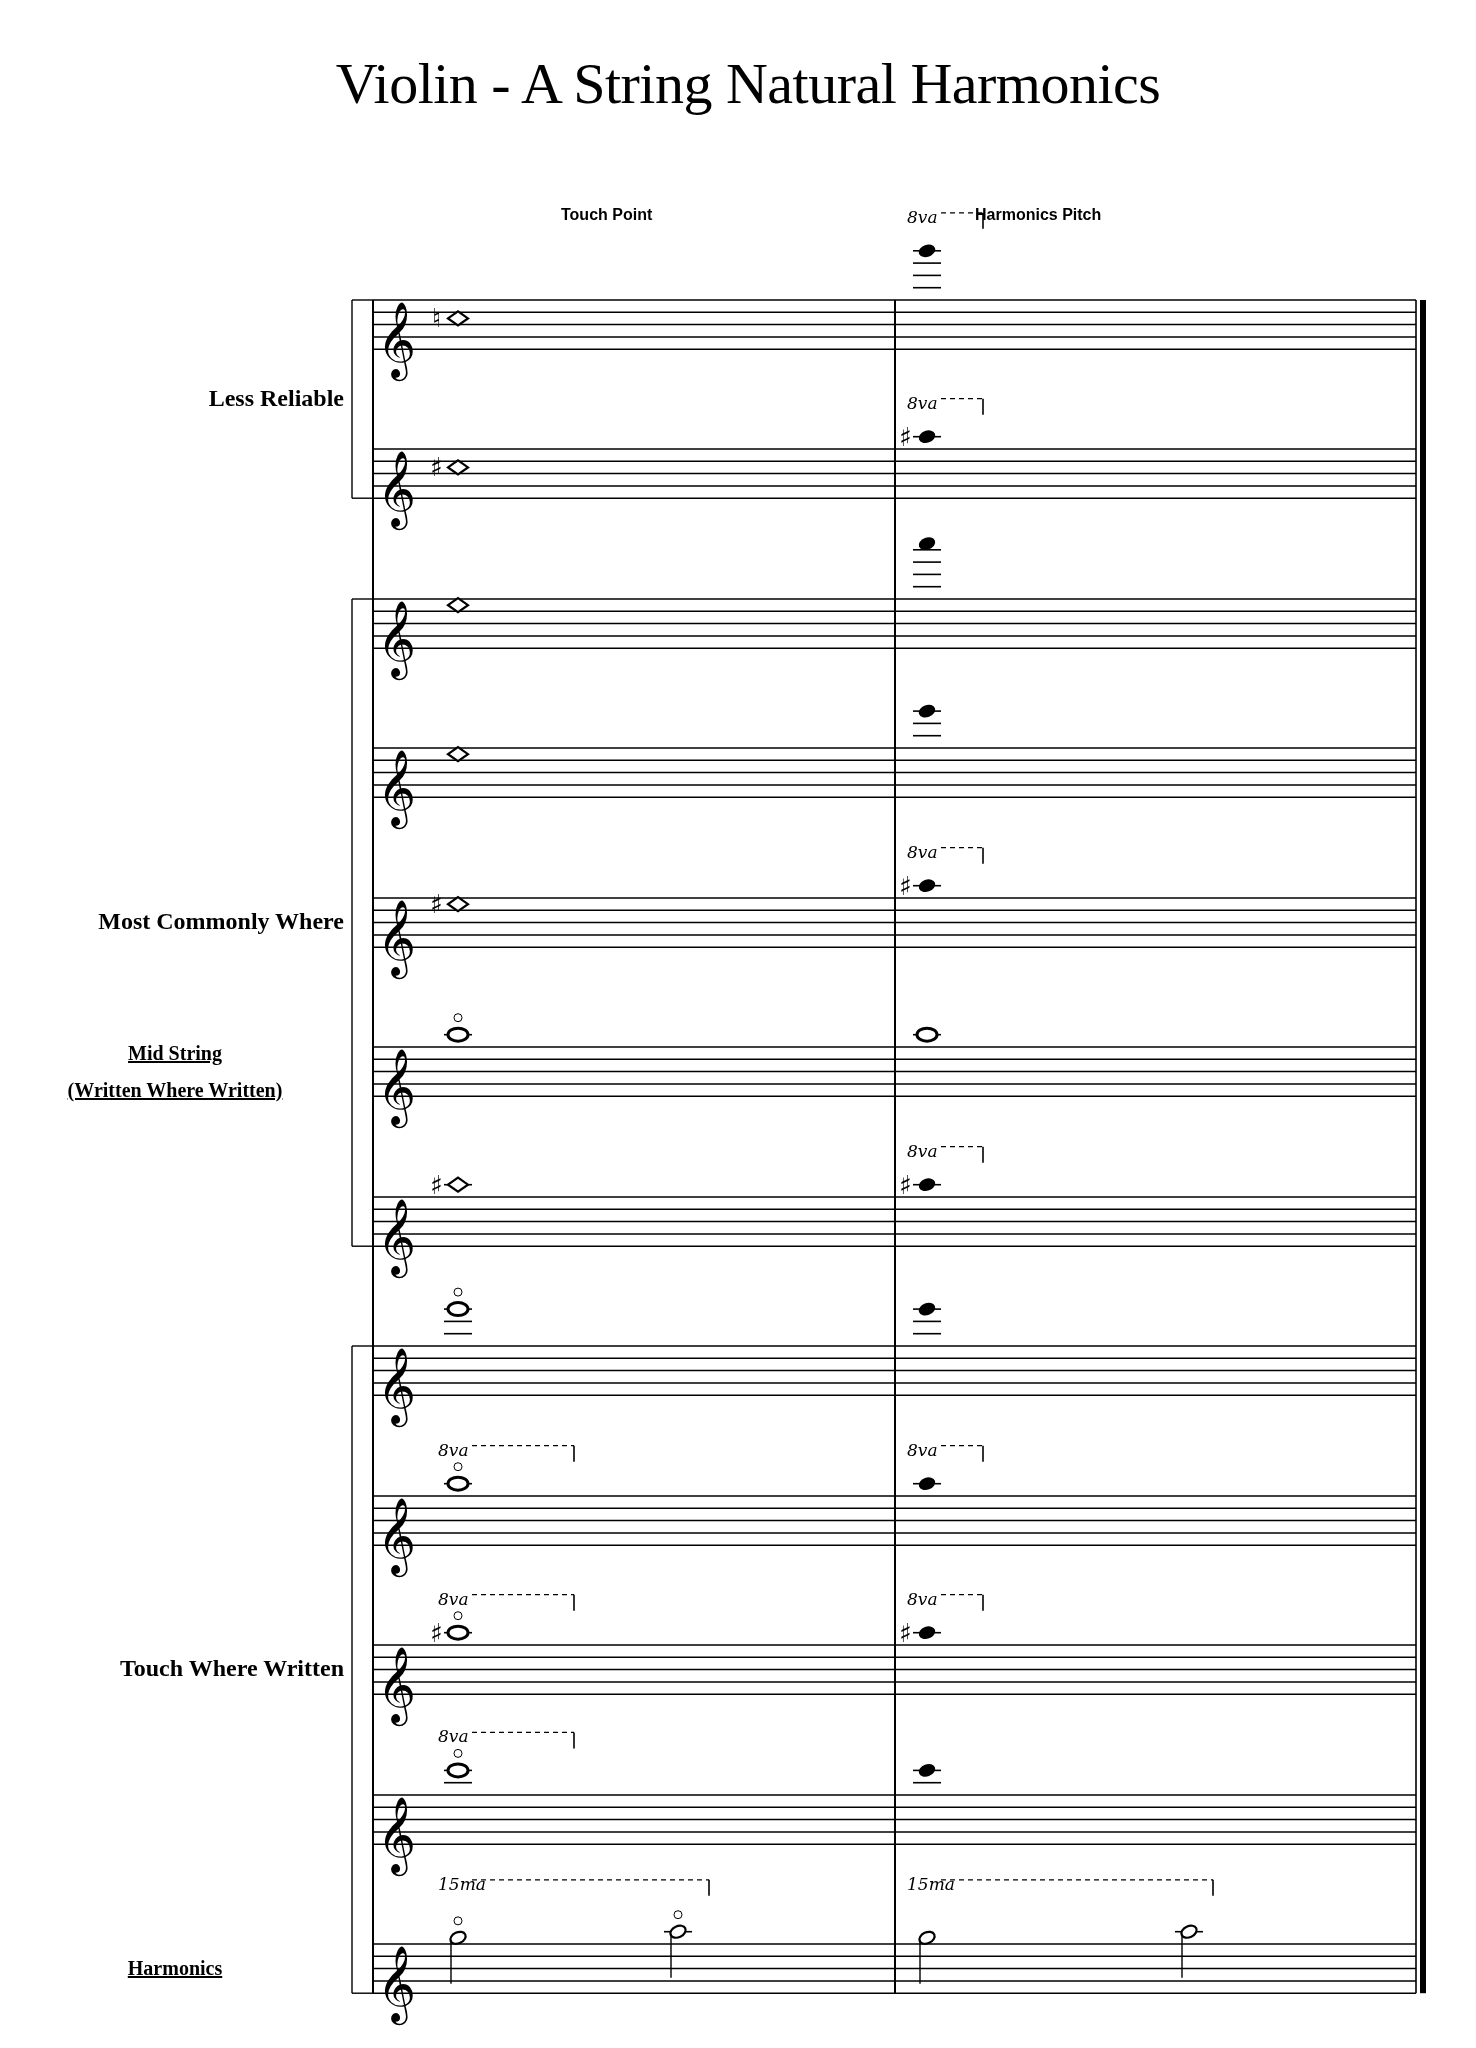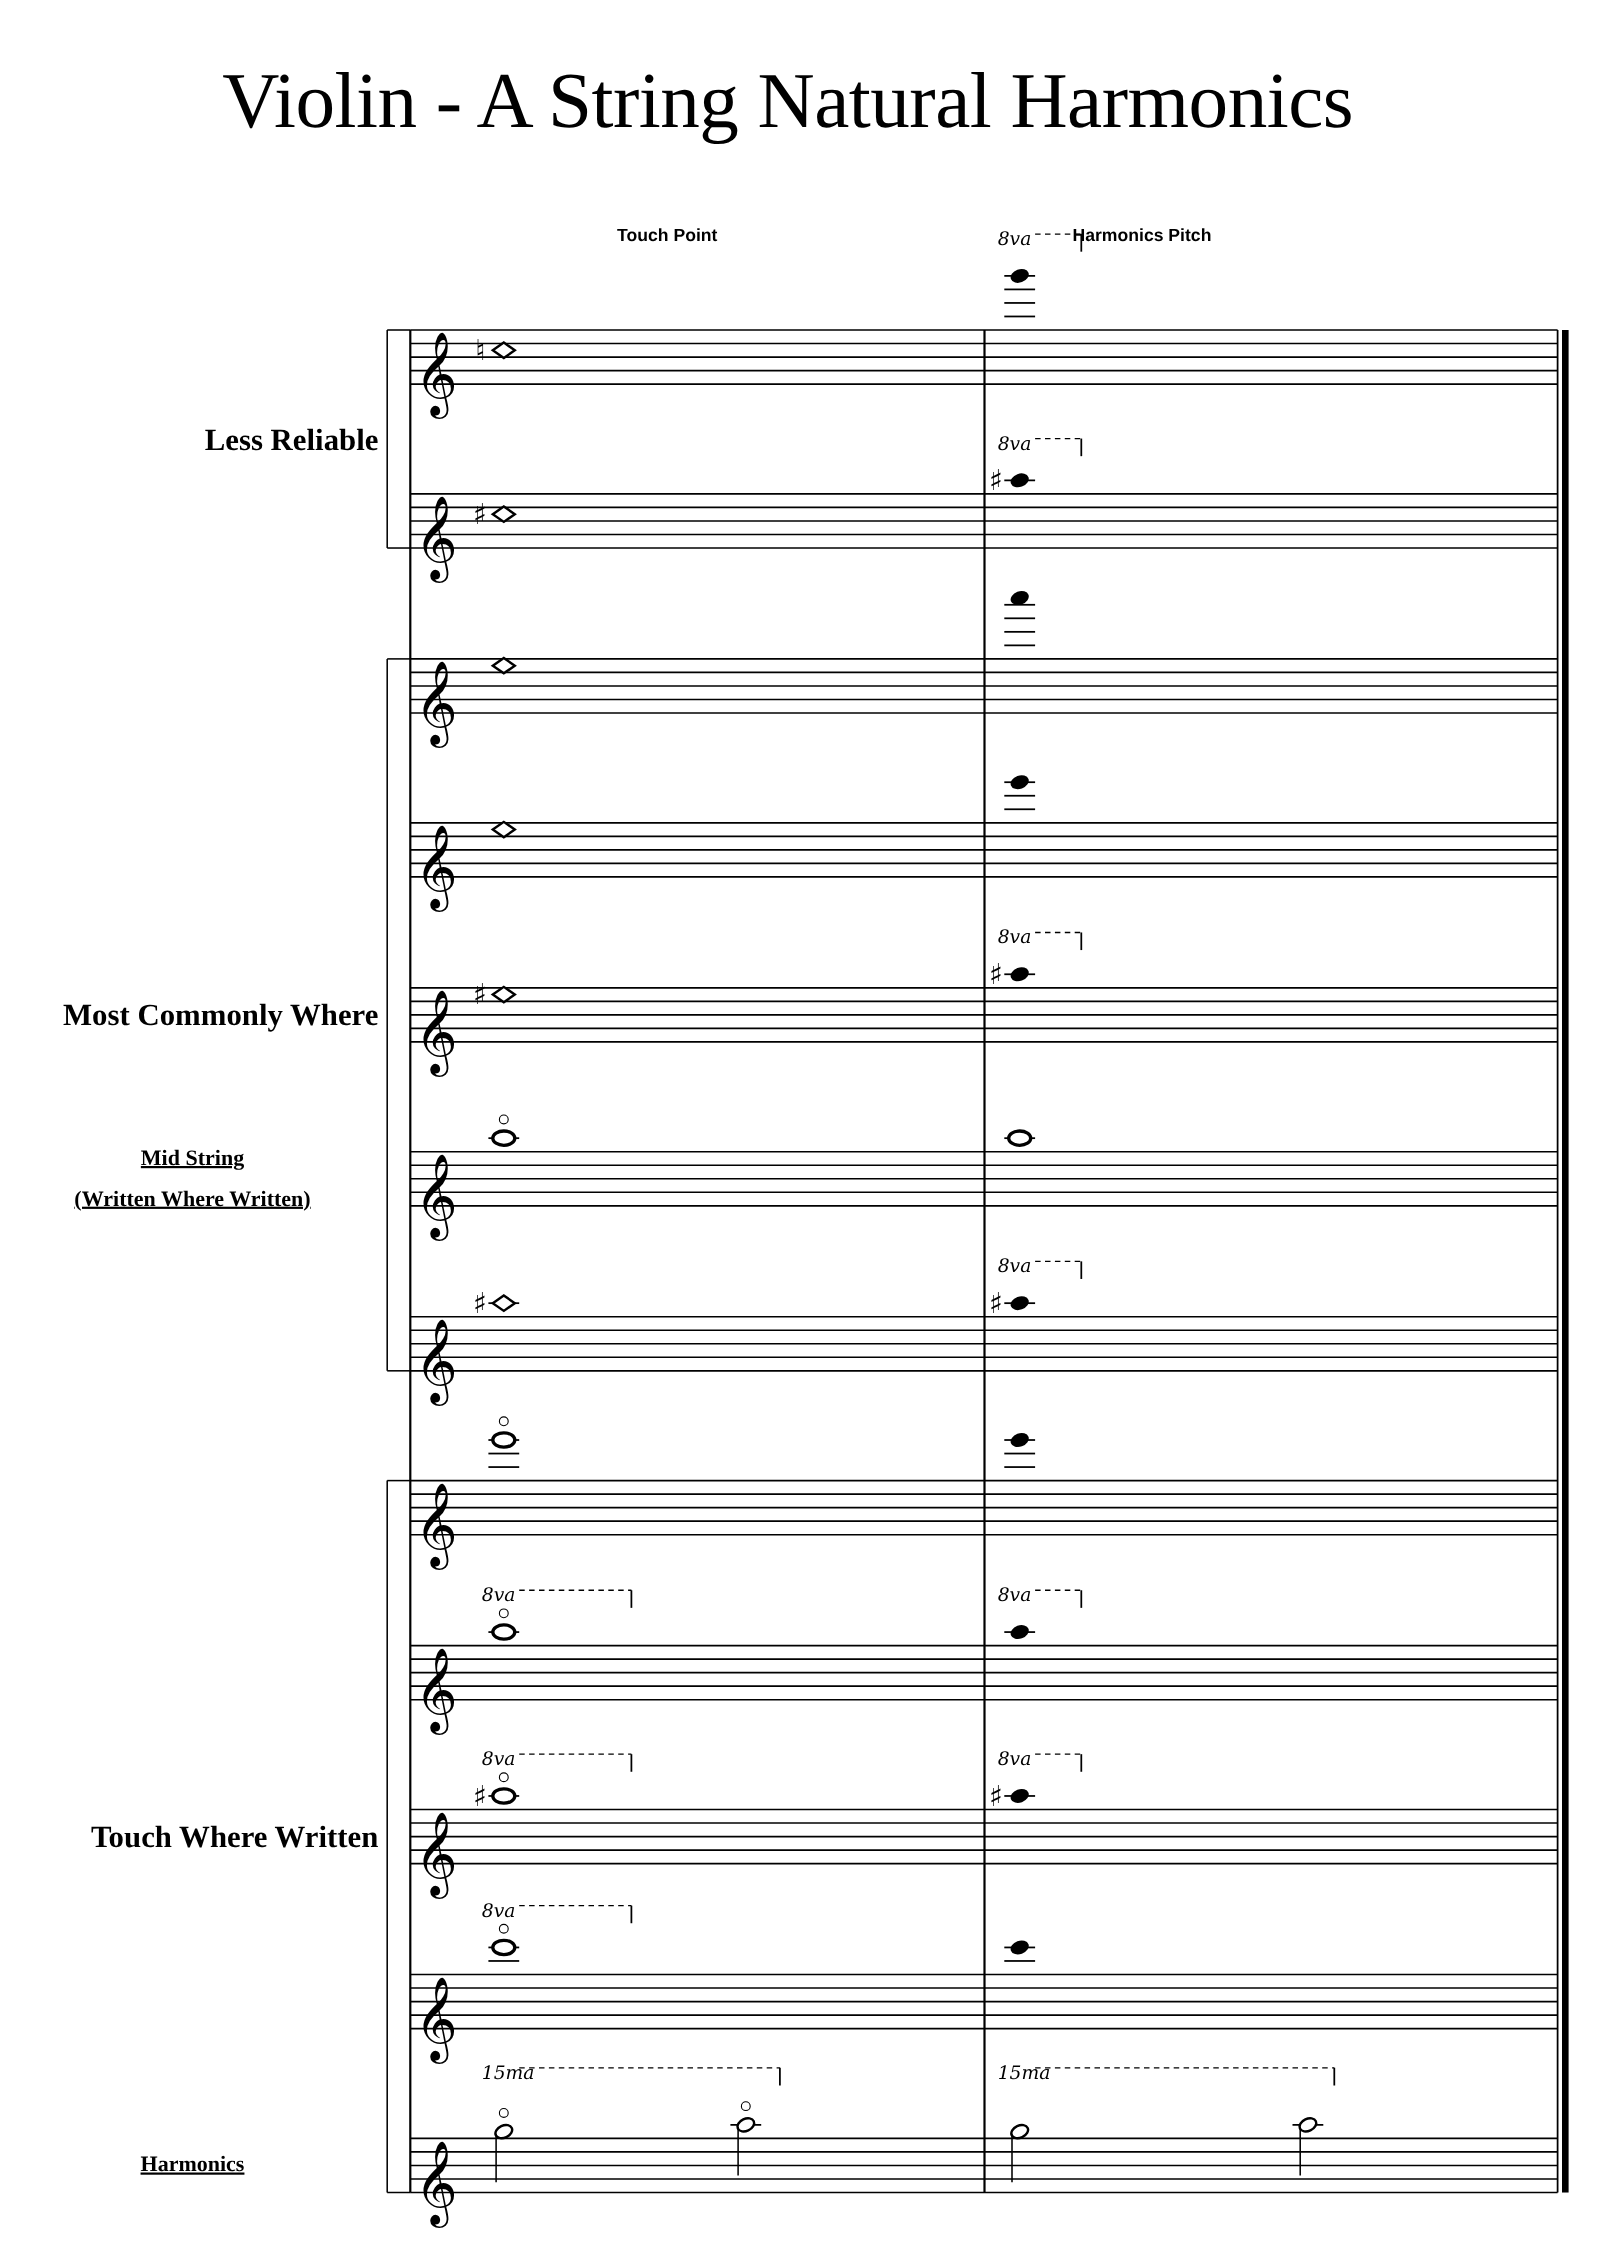--- a/index.html
+++ b/index.html
@@ -1,22 +1,22 @@
 <!DOCTYPE html>
 <html><head>
 <meta charset="utf-8">
 <style>
   html, body { margin:0; padding:0; background:#ffffff; }
   body { width:1476px; height:2048px; position:relative; overflow:hidden;
          font-family:"DejaVu Serif", "Liberation Serif", serif; color:#000; }
   .title { position:absolute; left:0; width:1432px; top:50px; text-align:center;
-           font-family:"Liberation Serif", serif; font-size:72px; font-weight:normal; letter-spacing:-0.5px; }
+           font-family:"Liberation Serif", serif; font-size:58px; font-weight:normal; letter-spacing:-0.5px;padding-left:32px; }
   .col-head { position:absolute; top:206px; font-family:Liberation Sans, sans-serif; font-weight:bold; font-size:16px; }
   .lbl { position:absolute; font-family:"Liberation Serif", serif; font-weight:bold; text-align:right; }
-  .lbl-big { font-size:28px; }
+  .lbl-big { font-size:24px; }
   .lbl-small { font-size:20px; text-align:center; line-height:37px;text-decoration:underline; }
   #score { position:absolute; left:0; top:0; }
 </style>
 </head>
 <body>
 
 <div class="title">Violin - A String Natural Harmonics</div>
 <div class="col-head" style="left:561px">Touch Point</div>
 <div class="col-head" style="left:975px">Harmonics Pitch</div>
 

